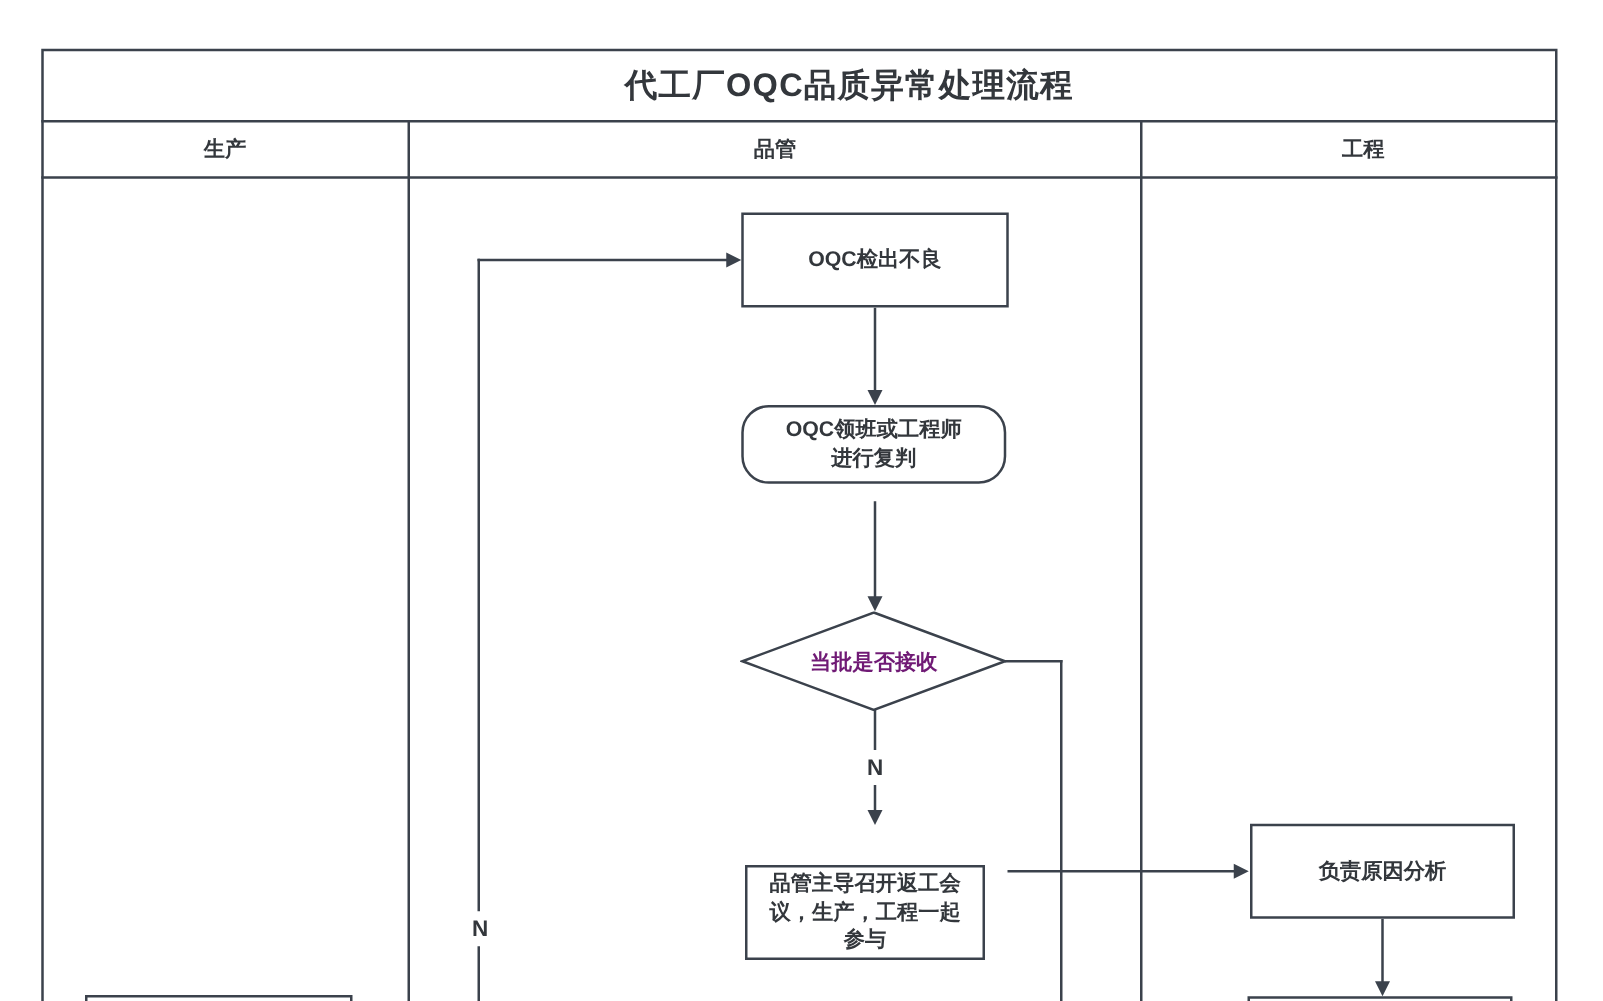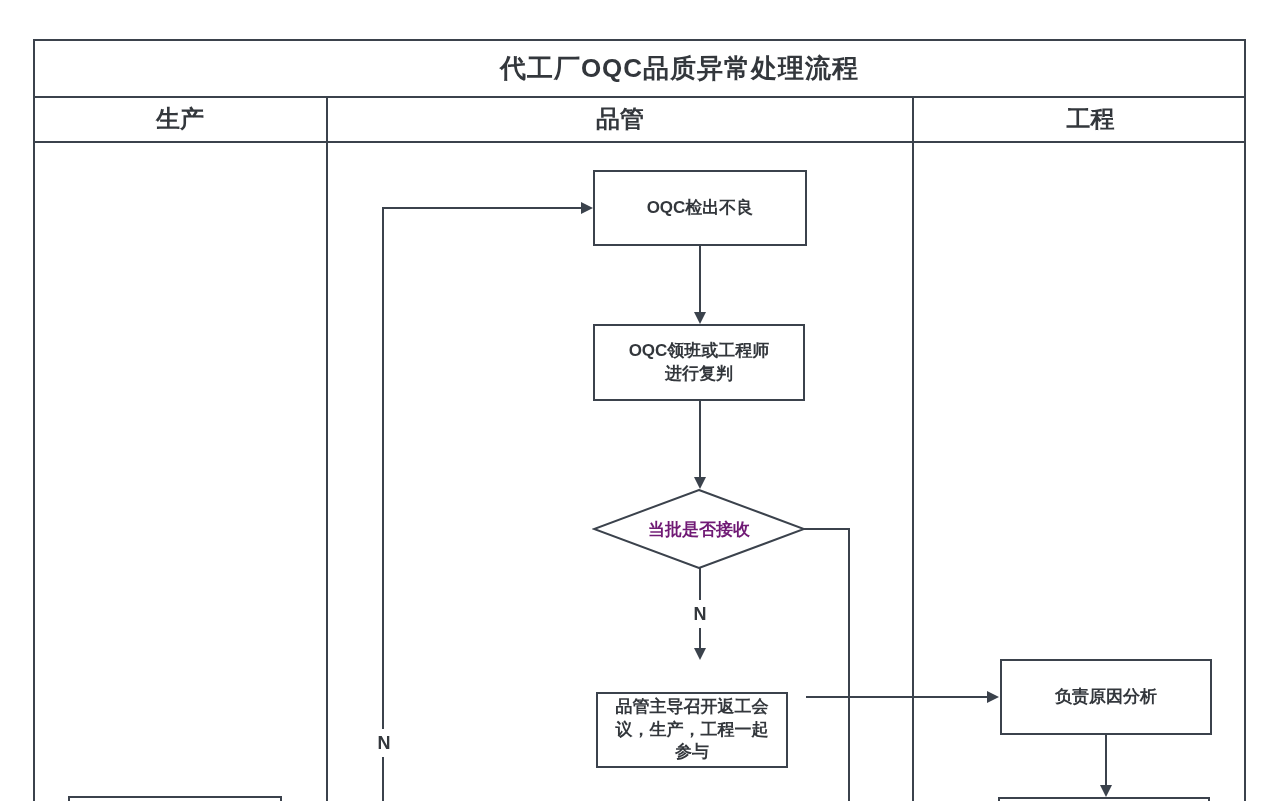--- a/index.html
+++ b/index.html
@@ -35,21 +35,21 @@
     justify-content: center;
     font-weight: bold;
     color: #33373c;
   }
   .title-row {
     left: 33px; top: 39px; width: 1213px; height: 58px;
     font-size: 26px;
     letter-spacing: 1px;
     padding-left: 40px;
   }
-  .lane-label { font-size: 24px; }
+  .lane-label { font-size: 17px; }
   
   .node {
     position: absolute;
     background: #ffffff;
     border: 2px solid #3b424c;
     display: flex;
     flex-direction: column;
     align-items: center;
     justify-content: center;
     text-align: center;
@@ -144,21 +144,21 @@
   <div class="hline" style="left:806px; top:696px; width:182px; height:2px;"></div>
   <div class="arrow-right" style="left:987px; top:691px;"></div>
 
   <div class="vline" style="left:1105px; top:735px; width:2px; height:51px;"></div>
   <div class="arrow-down" style="left:1100px; top:785px;"></div>
 
   <div class="node" style="left:593px; top:170px; width:214px; height:76px;">
     <span>OQC检出不良</span>
   </div>
 
-  <div class="node" style="left:593px; top:324px; width:212px; height:77px;">
+  <div class="node" style="left:593px; top:324px; width:212px; height:63px;border-radius:22px;">
     <span>OQC领班或工程师</span>
     <span>进行复判</span>
   </div>
 
   <div class="diamond-wrap">
     <svg width="214" height="80" viewBox="0 0 214 80">
       <polygon points="107,1 212,40 107,79 2,40" fill="#ffffff" stroke="#3b424c" stroke-width="2"></polygon>
     </svg>
     <div class="diamond-text">当批是否接收</div>
   </div>

